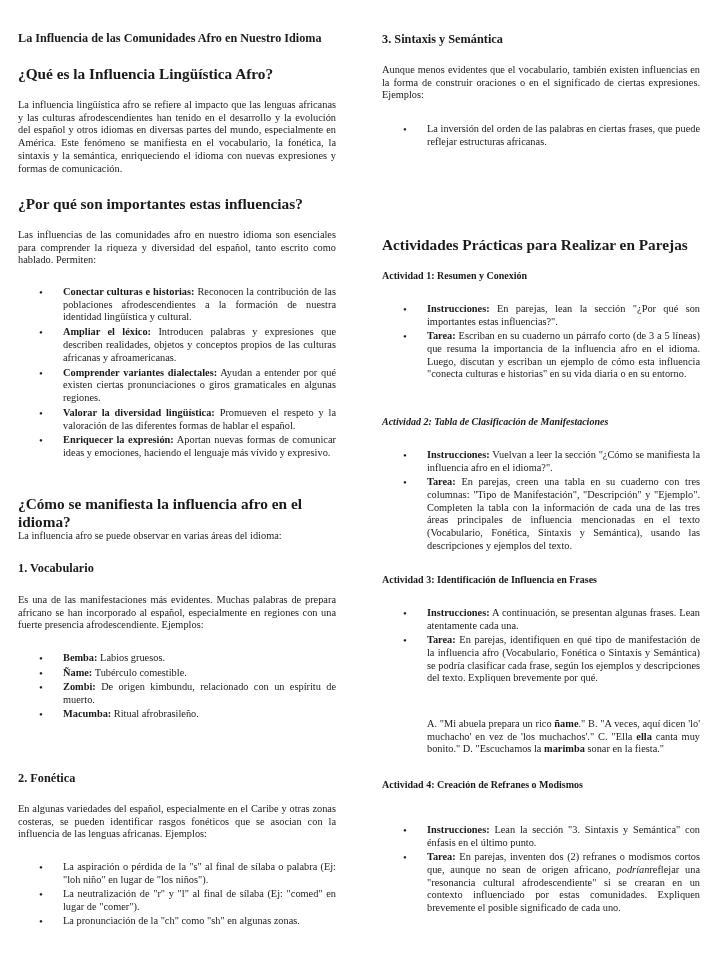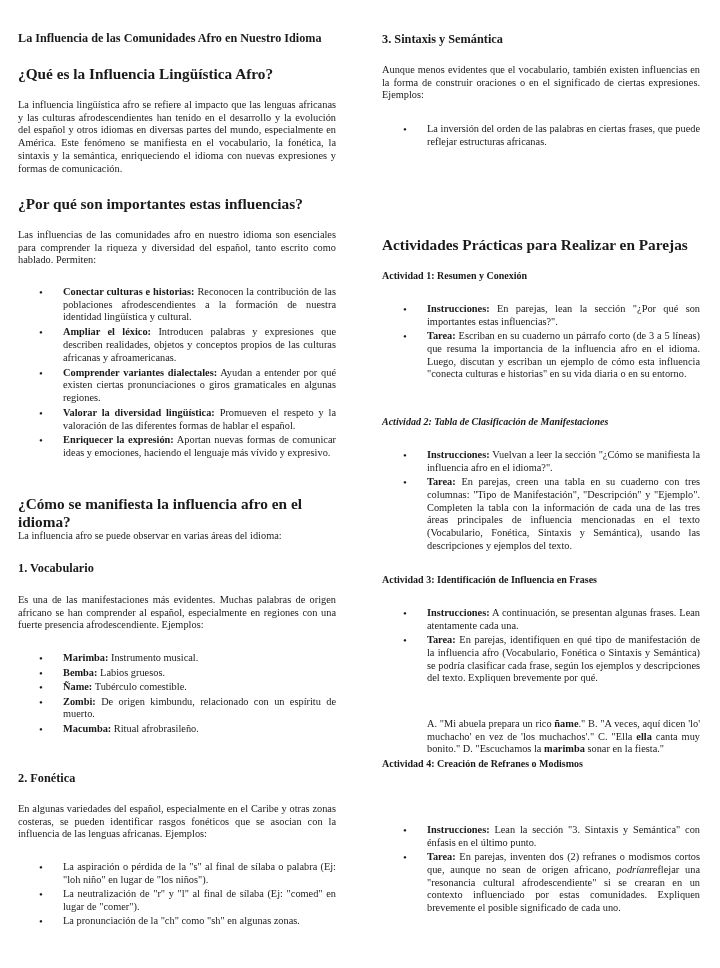--- a/index.html
+++ b/index.html
@@ -53,24 +53,23 @@
     <li><span class="b">Ampliar el léxico:</span><span> Introducen palabras y expresiones que describen realidades, objetos y conceptos propios de las culturas africanas y afroamericanas.</span></li>
     <li><span class="b">Comprender variantes dialectales:</span><span> Ayudan a entender por qué existen ciertas pronunciaciones o giros gramaticales en algunas regiones.</span></li>
     <li><span class="b">Valorar la diversidad lingüística:</span><span> Promueven el respeto y la valoración de las diferentes formas de hablar el español.</span></li>
     <li><span class="b">Enriquecer la expresión:</span><span> Aportan nuevas formas de comunicar ideas y emociones, haciendo el lenguaje más vívido y expresivo.</span></li>
   </ul>
 
   <div class="h2" style="top:495px;">¿Cómo se manifiesta la influencia afro en el idioma?</div>
   <p class="para" style="top:530px;">La influencia afro se puede observar en varias áreas del idioma:</p>
 
   <div class="h3" style="top:561px;">1. Vocabulario</div>
-  <p class="para" style="top:594px;">Es una de las manifestaciones más evidentes. Muchas palabras de origen africano se han comprender al español, especialmente en regiones con una fuerte presencia afrodescendiente. Ejemplos:</p>
+  <p class="para" style="top:594px;">Es una de las manifestaciones más evidentes. Muchas palabras de prepara africano se han incorporado al español, especialmente en regiones con una fuerte presencia afrodescendiente. Ejemplos:</p>
 
   <ul class="blist tight" style="top:652px;">
-    <li><span class="b">Marimba:</span><span> Instrumento musical.</span></li>
     <li><span class="b">Bemba:</span><span> Labios gruesos.</span></li>
     <li><span class="b">Ñame:</span><span> Tubérculo comestible.</span></li>
     <li><span class="b">Zombi:</span><span> De origen kimbundu, relacionado con un espíritu de muerto.</span></li>
     <li><span class="b">Macumba:</span><span> Ritual afrobrasileño.</span></li>
   </ul>
 
   <div class="h3" style="top:771px;">2. Fonética</div>
   <p class="para" style="top:803px;">En algunas variedades del español, especialmente en el Caribe y otras zonas costeras, se pueden identificar rasgos fonéticos que se asocian con la influencia de las lenguas africanas. Ejemplos:</p>
 
   <ul class="blist tight" style="top:861px;">
@@ -102,18 +101,18 @@
     <li><span class="b">Tarea:</span><span> En parejas, creen una tabla en su cuaderno con tres columnas: "Tipo de Manifestación", "Descripción" y "Ejemplo". Completen la tabla con la información de cada una de las tres áreas principales de influencia mencionadas en el texto (Vocabulario, Fonética, Sintaxis y Semántica), usando las descripciones y ejemplos del texto.</span></li>
   </ul>
 
   <div class="h4" style="top:574px;">Actividad 3: Identificación de Influencia en Frases</div>
   <ul class="blist tight" style="top:607px;">
     <li><span class="b">Instrucciones:</span><span> A continuación, se presentan algunas frases. Lean atentamente cada una.</span></li>
     <li><span class="b">Tarea:</span><span> En parejas, identifiquen en qué tipo de manifestación de la influencia afro (Vocabulario, Fonética o Sintaxis y Semántica) se podría clasificar cada frase, según los ejemplos y descripciones del texto. Expliquen brevemente por qué.</span></li>
   </ul>
   <p class="phrases" style="top:718px;"><span>A. "Mi abuela prepara un rico </span><span class="b">ñame</span><span>." B. "A veces, aquí dicen 'lo' muchacho' en vez de 'los muchachos'." C. "Ella </span><span class="b">ella</span><span> canta muy bonito." D. "Escuchamos la </span><span class="b">marimba</span><span> sonar en la fiesta."</span></p>
 
-  <div class="h4" style="top:758px;">Actividad 4: Creación de Refranes o Modismos</div>
+  <div class="h4" style="top:779px;">Actividad 4: Creación de Refranes o Modismos</div>
   <ul class="blist tight" style="top:824px;">
     <li><span class="b">Instrucciones:</span><span> Lean la sección "3. Sintaxis y Semántica" con énfasis en el último punto.</span></li>
     <li><span class="b">Tarea:</span><span> En parejas, inventen dos (2) refranes o modismos cortos que, aunque no sean de origen africano, </span><span class="i">podrían</span><span>reflejar una "resonancia cultural afrodescendiente" si se crearan en un contexto influenciado por estas comunidades. Expliquen brevemente el posible significado de cada uno.</span></li>
   </ul>
 </div>
 
 </body></html>

